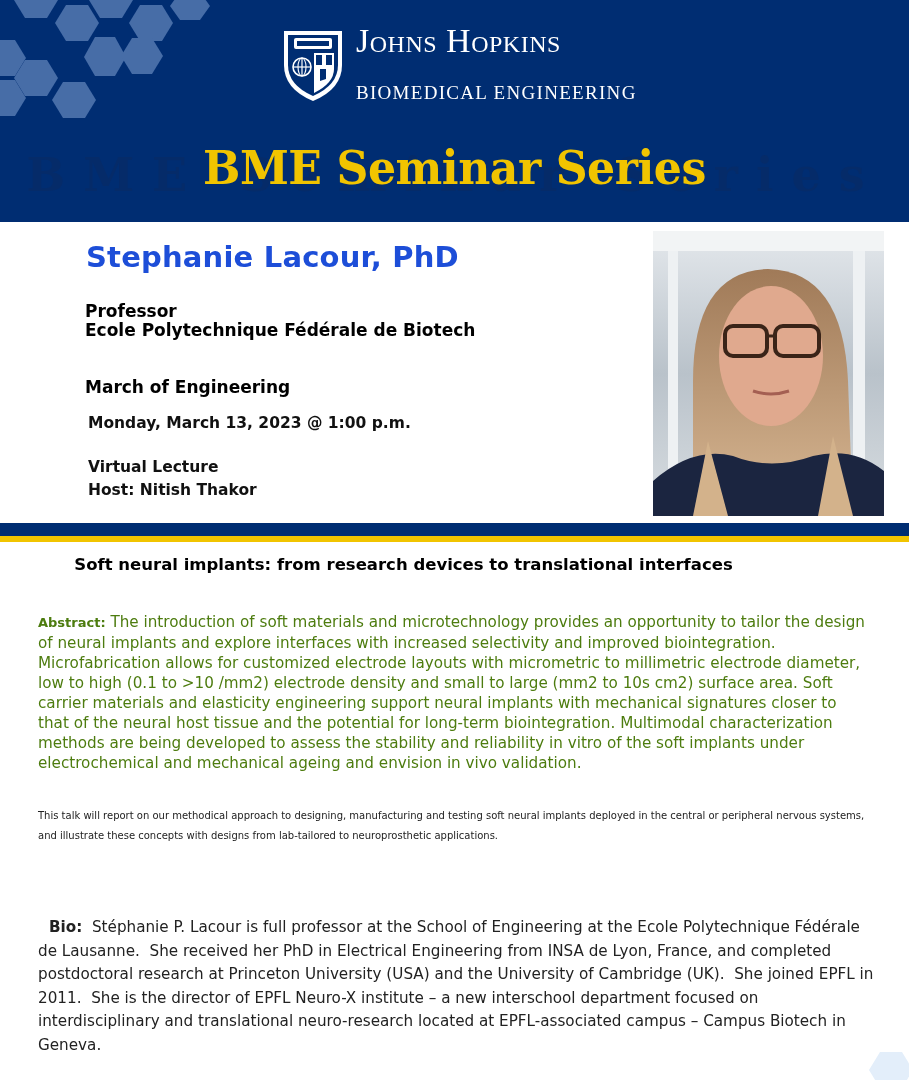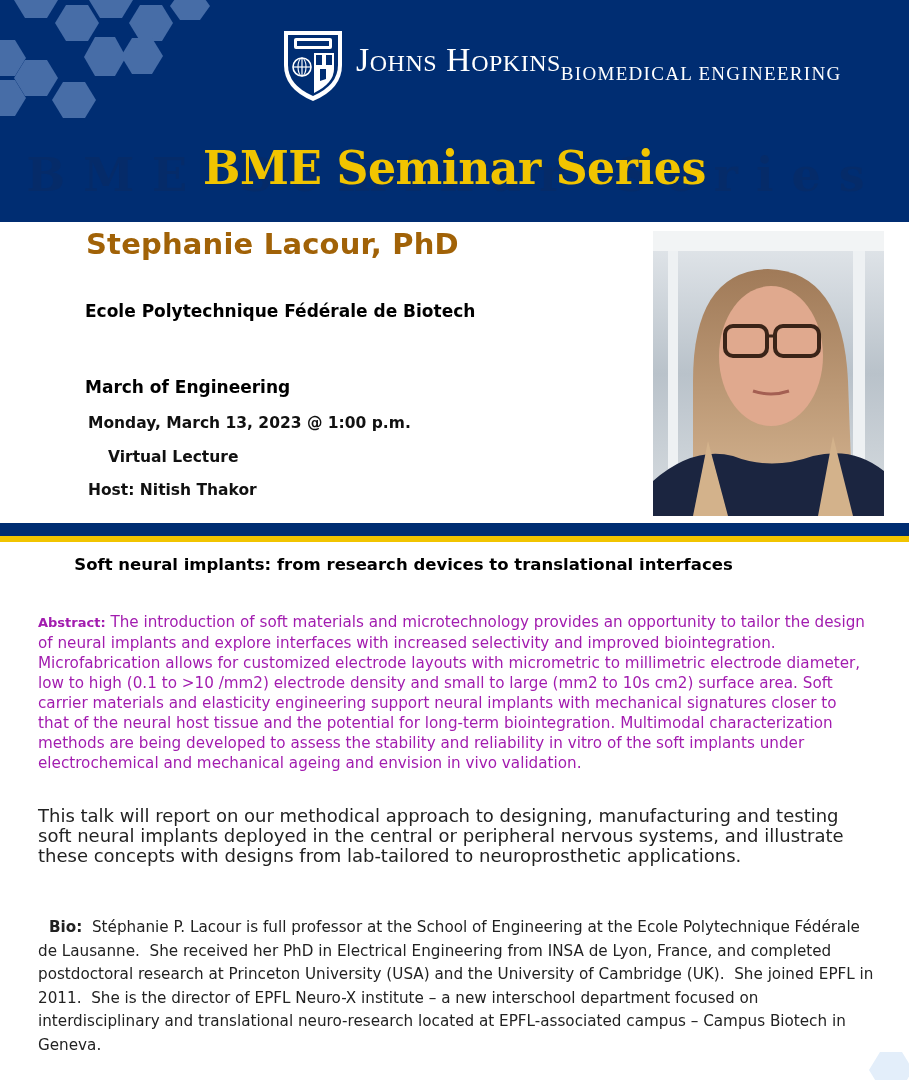--- a/index.html
+++ b/index.html
@@ -10,72 +10,72 @@
     .banner {
       position: absolute; left: 0; top: 0; width: 909px; height: 222px;
       background: #002d72; overflow: hidden;
     }
     .hex-pattern { position: absolute; left: 0; top: 0; width: 260px; height: 130px; }
     .logo-wrap {
       position: absolute; left: 280px; top: 25px; height: 78px;
       display: flex; align-items: center; gap: 10px;
     }
     .shield { width: 66px; height: 78px; }
-    .logo-text { display: flex; flex-direction: row; color: #fff; font-family: "Liberation Serif", "DejaVu Serif", serif; }
+    .logo-text { display: flex; flex-direction: column; color: #fff; font-family: "Liberation Serif", "DejaVu Serif", serif; }
     .logo-main { font-size: 34px; letter-spacing: 0.5px; line-height: 38px; font-variant: small-caps; }
     .logo-sub { font-size: 19px; letter-spacing: 1.3px; line-height: 26px; margin-top: 20px; }
     .series-shadow {
       position: absolute; left: 0; right: 0; top: 148px; text-align: center;
       font-family: "DejaVu Serif", serif; font-weight: bold; font-size: 46px;
       color: #0a2a63; letter-spacing: 18px; opacity: 0.55; white-space: nowrap;
     }
     .series-title {
       position: absolute; left: 0; right: 0; top: 140px; text-align: center;
       font-family: "DejaVu Serif", serif; font-weight: bold; font-size: 47px;
       color: #f1c400; letter-spacing: -0.5px; transform: scaleX(0.94);
       white-space: nowrap;
     }
 
     
     .speaker-name {
-      position: absolute; left: 86px; top: 227px; font-size: 29px; font-weight: bold;
-      color: #a16207; letter-spacing: 0.2px; text-align: right;
+      position: absolute; left: 86px; top: 240px; font-size: 29px; font-weight: bold;
+      color: #1d4ed8; letter-spacing: 0.2px; text-align: right;
     }
     .affil {
       position: absolute; left: 85px; top: 302px; width: 400px; font-size: 17px;
       font-weight: bold; line-height: 19px; color: #000;
     }
     .school { position: absolute; left: 85px; top: 377px; font-size: 17px; font-weight: bold; color: #000; }
     .info-line { position: absolute; left: 88px; font-size: 15.5px; font-weight: bold; color: #111; }
     .date-line { top: 414px; }
-    .venue-line { top: 448px; margin-left: 20px; }
+    .venue-line { top: 458px; }
     .host-line { top: 481px; text-align: right; }
 
     .photo {
       position: absolute; left: 653px; top: 231px; width: 231px; height: 285px; overflow: hidden;
       background: #cfd5da;
     }
 
     
     .stripe-blue { position: absolute; left: 0; top: 523px; width: 909px; height: 13px; background: #002d72; }
     .stripe-gold { position: absolute; left: 0; top: 536px; width: 909px; height: 6px; background: #f1c400; }
 
     
     .talk-title {
       position: absolute; left: 0; width: 807px; top: 555px; text-align: center;
       font-size: 16.5px; font-weight: bold; color: #000;
     }
     .abstract {
       position: absolute; left: 38px; top: 612px; width: 830px;
-      font-size: 15.2px; line-height: 20px; color: #a21caf;
+      font-size: 15.2px; line-height: 20px; color: #4d7c0f;
     }
     .abstract .label { font-weight: bold; font-size: 13px; }
     .talk-para {
       position: absolute; left: 38px; top: 806px; width: 830px;
-      font-size: 18px; line-height: 20px; color: #222;
+      font-size: 10px; line-height: 20px; color: #222;
     }
     .bio {
       position: absolute; left: 38px; top: 916px; width: 840px;
       font-size: 15.2px; line-height: 23.5px; color: #222;
     }
     .bio .label { font-weight: bold; margin-left: 11px; }
     .corner-hex { position: absolute; left: 868px; top: 1048px; width: 45px; height: 40px; }
   </style>
 </head>
 <body>
@@ -115,20 +115,21 @@
       <span class="logo-sub">BIOMEDICAL ENGINEERING</span>
     </div>
   </div>
 
   <div class="series-shadow">BME Seminar Series</div>
   <div class="series-title">BME Seminar Series</div>
 </div>
 
 <div class="speaker-name">Stephanie Lacour, PhD</div>
 <div class="affil">
+  <div>Professor</div>
   <div>Ecole Polytechnique Fédérale de Biotech</div>
 </div>
 <div class="school">March of Engineering</div>
 <div class="info-line date-line">Monday, March 13, 2023 @ 1:00 p.m.</div>
 <div class="info-line venue-line">Virtual Lecture</div>
 <div class="info-line host-line">Host: Nitish Thakor</div>
 
 <div class="photo">
   <svg width="231" height="285" viewBox="0 0 231 285">
     <defs>

